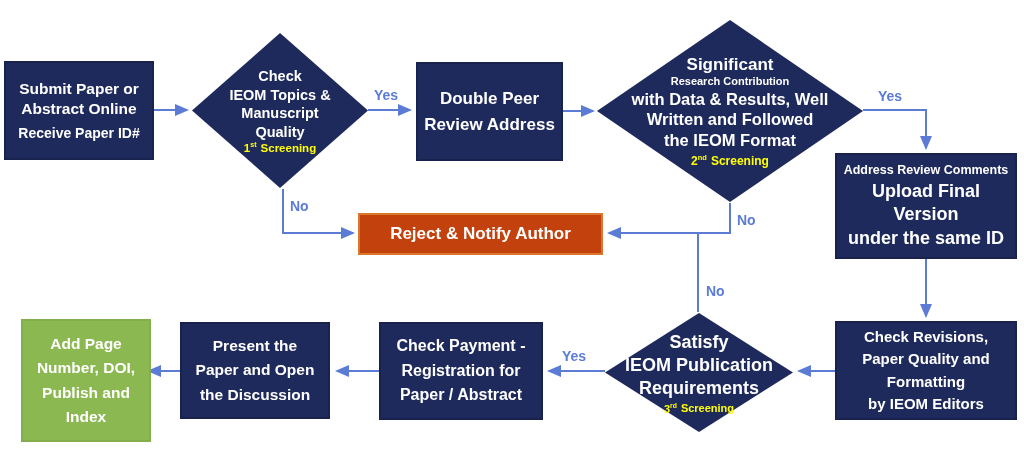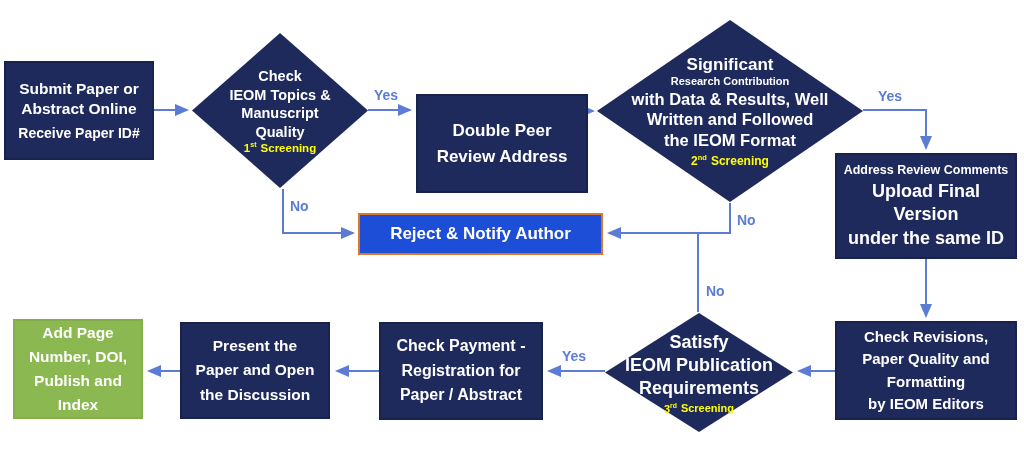--- a/index.html
+++ b/index.html
@@ -7,21 +7,21 @@
     position:relative;width:1024px;height:458px;background:#ffffff;
     font-family:"Liberation Sans",sans-serif;overflow:hidden;
   }
   svg.connectors{position:absolute;left:0;top:0;z-index:0;}
   .node{
     position:absolute;z-index:1;display:flex;flex-direction:column;
     align-items:center;justify-content:center;text-align:center;
     color:#ffffff;font-weight:bold;box-sizing:border-box;
   }
   .rect{background:#1f2a5c;border:2px solid #19214d;}
-  .orange{background:#1d4ed8;border:2px solid #d9782d;}
+  .orange{background:#c2410c;border:2px solid #d9782d;}
   .green{background:#8cb852;border:2px solid #84ad4c;}
   .diamond{position:absolute;z-index:1;box-sizing:border-box;}
   .diamond .shape{
     position:absolute;inset:0;background:#1f2a5c;
     clip-path:polygon(50% 0,100% 50%,50% 100%,0 50%);
   }
   .diamond .dtext{
     position:absolute;inset:0;z-index:1;display:flex;flex-direction:column;
     align-items:center;justify-content:center;text-align:center;
     color:#ffffff;font-weight:bold;
@@ -91,21 +91,21 @@
       <div class="l">Check</div>
       <div class="l">IEOM Topics &amp;</div>
       <div class="l">Manuscript</div>
       <div class="l">Quality</div>
       <div class="screening">
         <span>1</span><sup>st</sup><span class="sw">Screening</span>
       </div>
     </div>
   </div>
 
-  <div class="node rect n-dpr" style="left:416px;top:62px;width:172px;height:99px;margin-top:32px;">
+  <div class="node rect n-dpr" style="left:416px;top:62px;width:147px;height:99px;">
     <div class="l">Double Peer</div>
     <div class="l">Review Address</div>
   </div>
 
   <div class="diamond n-d2" style="left:597px;top:20px;width:266px;height:182px;">
     <div class="shape"></div>
     <div class="dtext">
       <div class="l l1">Significant</div>
       <div class="l l2">Research Contribution</div>
       <div class="l">with Data &amp; Results, Well</div>
@@ -151,21 +151,21 @@
     <div class="l">Registration for</div>
     <div class="l">Paper / Abstract</div>
   </div>
 
   <div class="node rect n-present" style="left:180px;top:322px;width:150px;height:97px;">
     <div class="l">Present the</div>
     <div class="l">Paper and Open</div>
     <div class="l">the Discussion</div>
   </div>
 
-  <div class="node green n-publish" style="left:13px;top:319px;width:130px;height:100px;justify-content:space-between;">
+  <div class="node green n-publish" style="left:21px;top:319px;width:130px;height:123px;">
     <div class="l">Add Page</div>
     <div class="l">Number, DOI,</div>
     <div class="l">Publish and</div>
     <div class="l">Index</div>
   </div>
 
   <div class="edge-label" style="left:374px;top:87px;">Yes</div>
   <div class="edge-label" style="left:878px;top:88px;">Yes</div>
   <div class="edge-label" style="left:562px;top:348px;">Yes</div>
   <div class="edge-label" style="left:290px;top:198px;">No</div>

